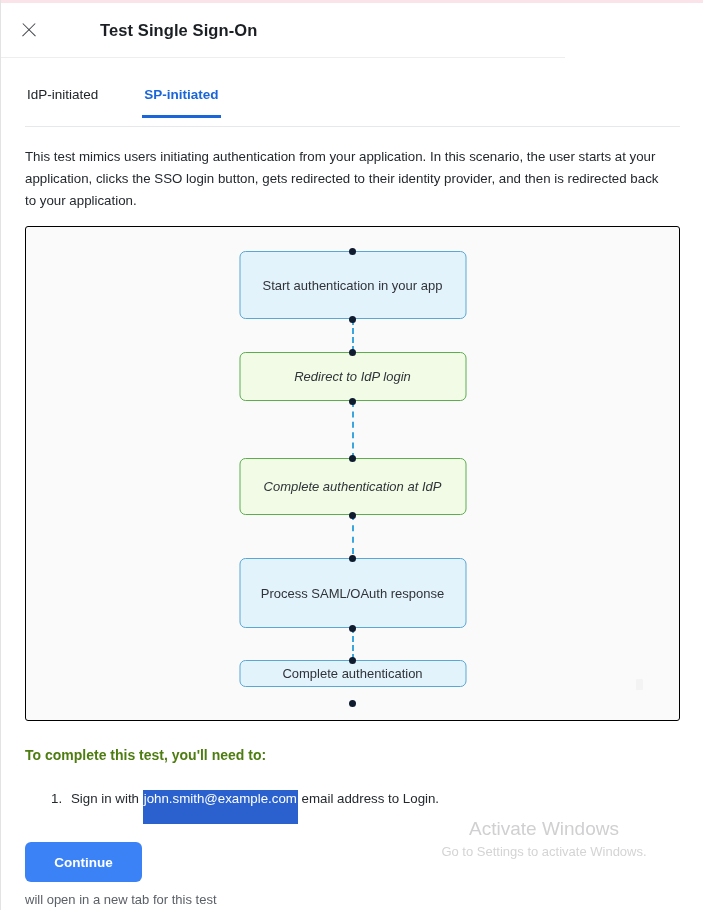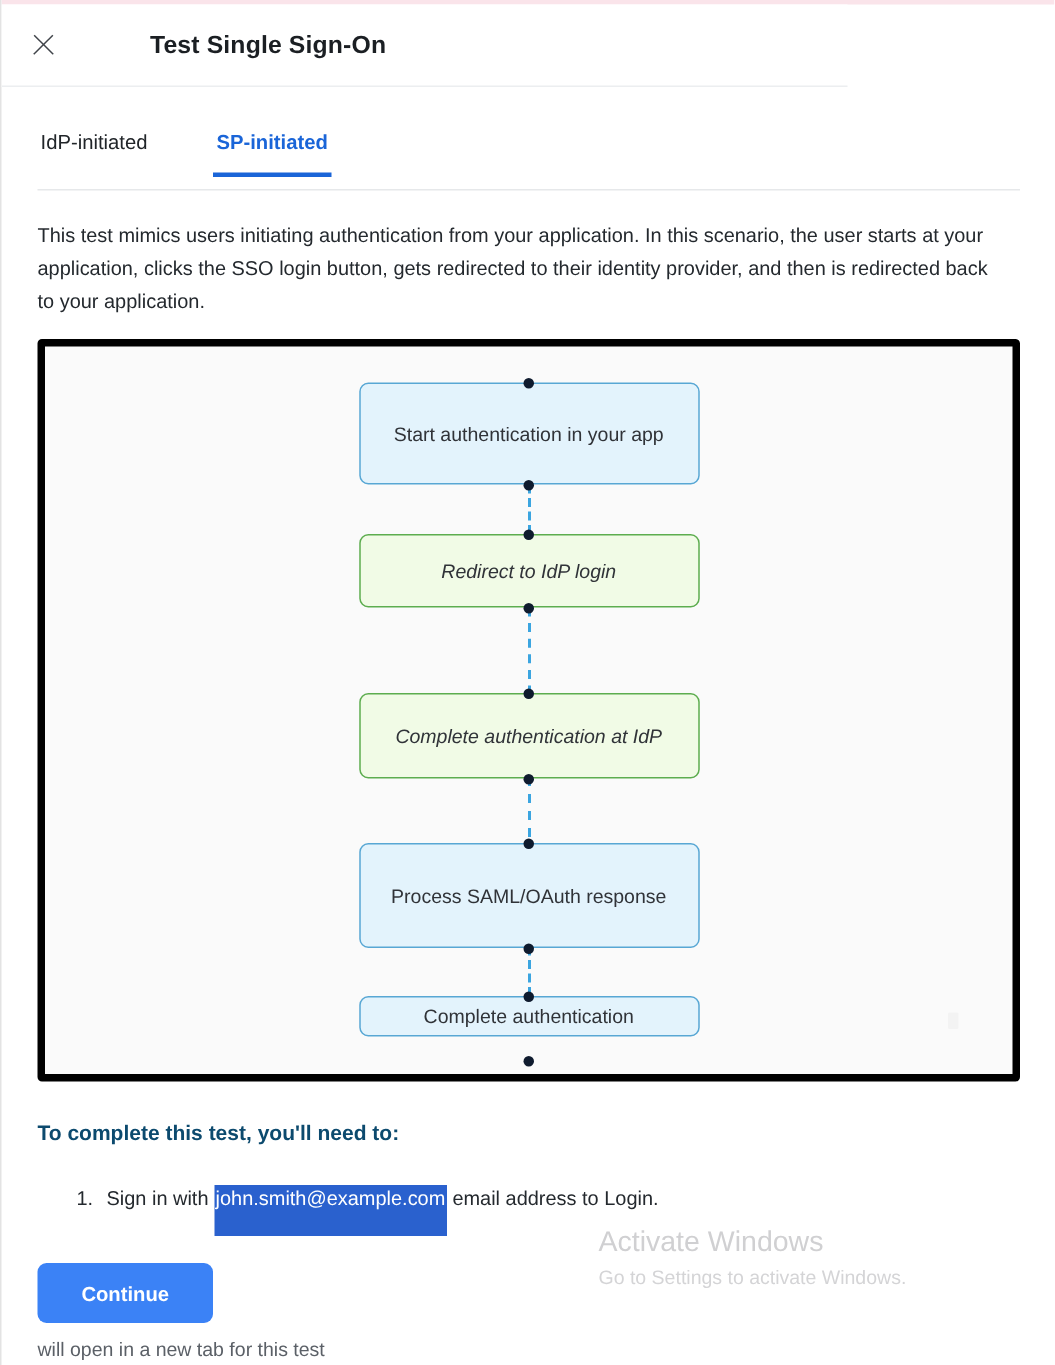--- a/index.html
+++ b/index.html
@@ -86,21 +86,21 @@
     font-size: 13.3px;
     line-height: 22px;
     color: #24292e;
   }
 
   
   .diagram-panel {
     position: absolute; left: 24px; top: 226px;
     width: 655px; height: 495px;
     background: #fafafa;
-    border: 5px solid #000000;
+    border: 1px solid #000000;
     border-radius: 3px;
     overflow: hidden;
   }
   .flow { position: relative; width: 100%; height: 100%; }
 
   .node {
     position: absolute;
     left: 50%;
     transform: translateX(-50%);
     width: 227px;
@@ -136,21 +136,21 @@
   .panel-mark {
     position: absolute; right: 36px; bottom: 30px;
     width: 7px; height: 11px;
     background: #f3f3f3;
     border-radius: 1px;
   }
 
   
   .needs-title {
     position: absolute; left: 24px; top: 747px;
-    font-size: 14px; font-weight: bold; color: #0c4a6e;
+    font-size: 14px; font-weight: bold; color: #4d7c0f;
   }
   .steps {
     position: absolute; left: 24px; top: 789px;
     width: 620px;
     margin: 0; padding: 0;
     list-style: none;
     font-size: 13.3px;
     color: #24292e;
   }
   .steps li { line-height: 20px; padding-left: 26px; position: relative; }
@@ -175,21 +175,21 @@
     font-family: "Liberation Sans", sans-serif;
   }
   .btn-note {
     position: absolute; left: 24px; top: 892px;
     font-size: 13px; color: #5b6067;
   }
 
   
   .watermark {
     position: absolute; right: 25px; bottom: 48px;
-    text-align: left;
+    text-align: center;
     width: 290px;
     left: 398px;
     pointer-events: none;
     user-select: none;
   }
   .wm-title { font-size: 19px; color: #d0d0d2; line-height: 26px; }
   .wm-sub   { font-size: 13px; color: #d4d4d6; line-height: 20px; }
 </style>
 </head>
 <body>

